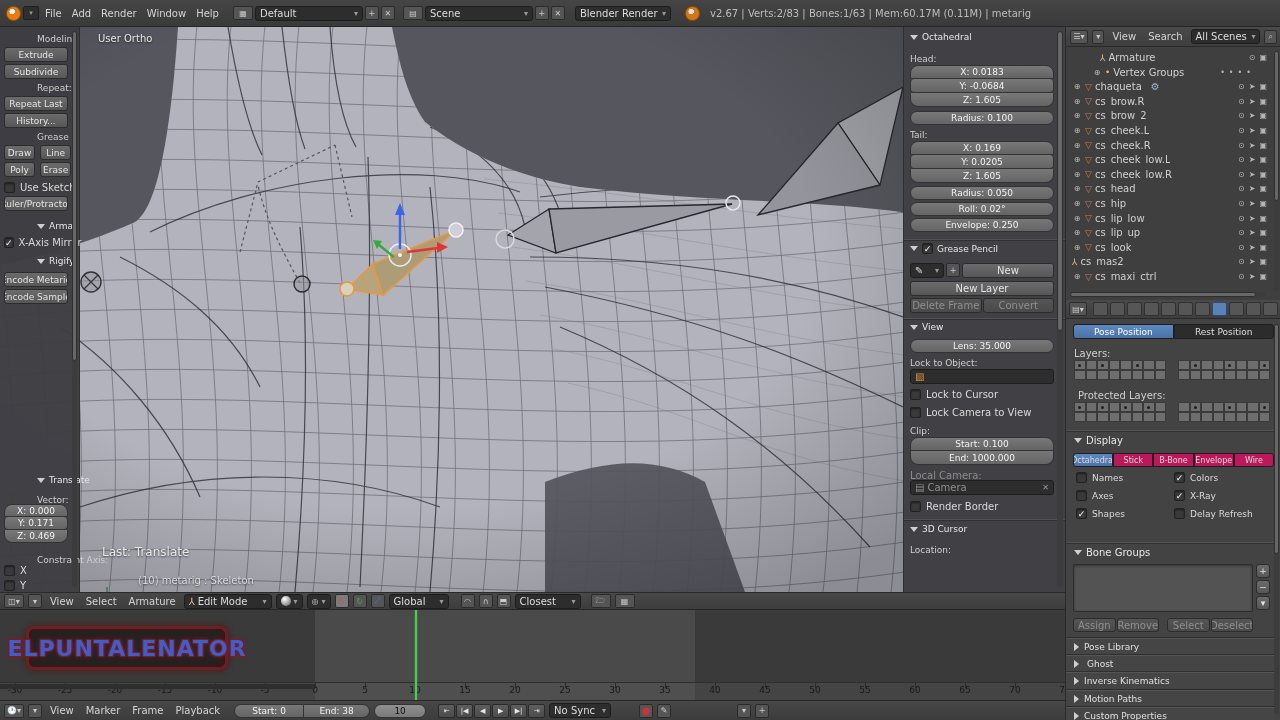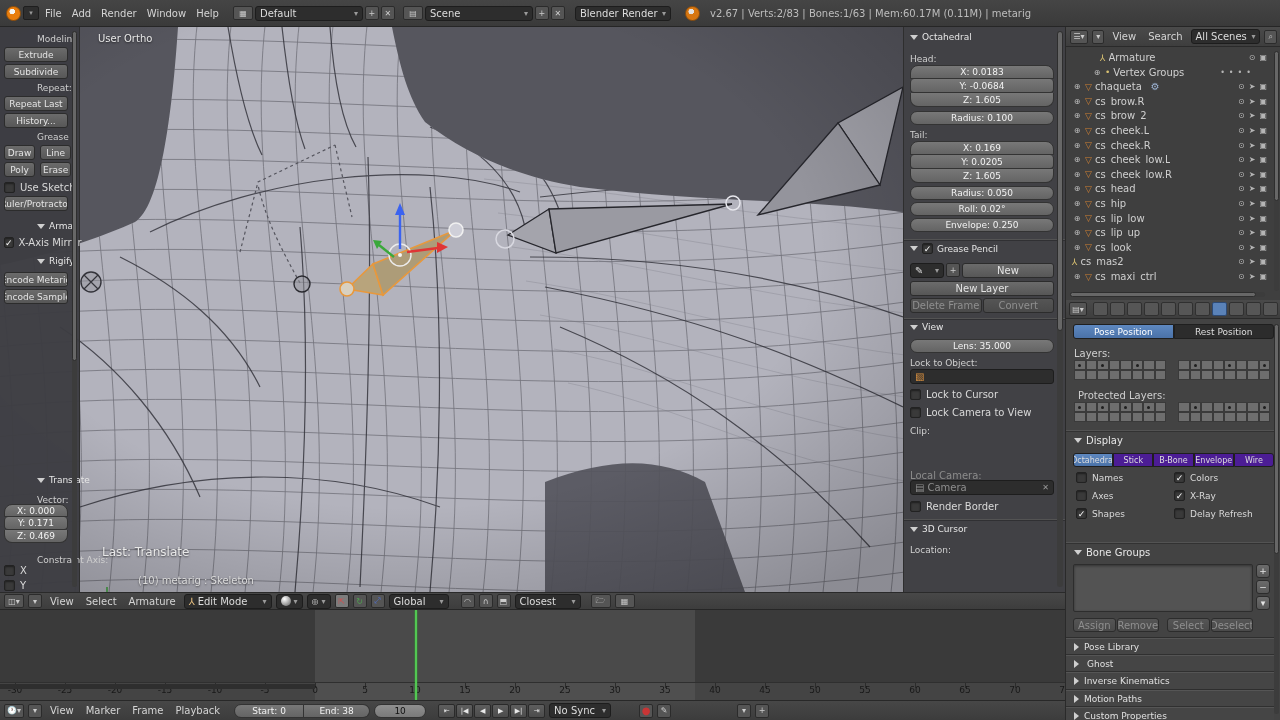--- a/index.html
+++ b/index.html
@@ -112,21 +112,21 @@
   .picon.active { background:#5a82b8; border-color:#2d4a75; }
   .toggle2 { display:flex; position:absolute; left:7px; width:201px; height:15px; }
   .toggle2 .t { flex:1; display:flex; align-items:center; justify-content:center; font-size:9px; border:1px solid #1f1f1f; background:#2c2c2c; color:#ddd; }
   .toggle2 .t.on { background:linear-gradient(#5e88c0,#4a72a8); color:#fff; }
   .toggle2 .t:first-child { border-radius:3px 0 0 3px; }
   .toggle2 .t:last-child { border-radius:0 3px 3px 0; }
   .lgrid { position:absolute; display:grid; grid-template-columns:repeat(8,1fr); grid-template-rows:10px 10px; width:92px; }
   .lcell { background:#6e6e6e; border:1px solid #3a3a3a; position:relative; }
   .lcell .d { position:absolute; left:50%; top:50%; width:3px; height:3px; margin:-1.5px; border-radius:50%; background:#1e1e1e; }
   .modeseg { position:absolute; left:7px; width:201px; height:14px; display:flex; }
-  .modeseg .t { flex:1; display:flex; align-items:center; justify-content:center; font-size:8px; border:1px solid #1f1f1f; background:#4c1d95; color:#ddd; overflow:hidden; }
+  .modeseg .t { flex:1; display:flex; align-items:center; justify-content:center; font-size:8px; border:1px solid #1f1f1f; background:#be185d; color:#ddd; overflow:hidden; }
   .modeseg .t.on { background:linear-gradient(#5e88c0,#4a72a8); }
   .modeseg .t:first-child { border-radius:3px 0 0 3px; }
   .modeseg .t:last-child { border-radius:0 3px 3px 0; }
   #props .chk { font-size:9px; position:absolute; }
   .collpanel { position:absolute; left:0; width:208px; height:17px; border-top:1px solid #555; box-shadow:0 -1px 0 rgba(0,0,0,.3);
                display:flex; align-items:center; gap:5px; padding-left:8px; color:#e0e0e0; font-size:9px; background:#454545; }
   #bg-list { position:absolute; left:7px; width:180px; height:48px; background:#535353; border:1px solid #2d2d2d; border-radius:2px; box-shadow:inset 0 1px 3px rgba(0,0,0,.4); }
   .mini { width:14px; height:14px; font-size:9px; }
   #props-vsb { position:absolute; right:2px; top:24px; width:5px; height:390px; }
   #props-vst { position:absolute; right:2px; top:24px; width:5px; height:230px; }
@@ -424,20 +424,24 @@
     </div>
     <div class="chk inner" style="top:362px">
       <div class="chkbox"></div>
         <span>Lock to Cursor</span>
     </div>
     <div class="chk inner" style="top:380px">
       <div class="chkbox"></div>
         <span>Lock Camera to View</span>
     </div>
     <div class="label inner" style="top:399px">Clip:</div>
+    <div class="fieldgroup inner" style="top:410px">
+      <div class="field">Start: 0.100</div>
+      <div class="field">End: 1000.000</div>
+    </div>
     <div class="dimlbl inner" style="top:443px">Local Camera:</div>
     <div class="dd inner" style="top:453px;height:15px;color:#8f8f8f">
       <span>▤</span>
         <span>Camera</span>
         <span class="caret">✕</span>
     </div>
     <div class="chk inner" style="top:474px">
       <div class="chkbox"></div>
         <span>Render Border</span>
     </div>
@@ -541,20 +545,23 @@
       <div class="tickline" style="left: 915px;"></div>
       <div class="tick" style="left: 915px;">60</div>
       <div class="tickline" style="left: 965px;"></div>
       <div class="tick" style="left: 965px;">65</div>
       <div class="tickline" style="left: 1015px;"></div>
       <div class="tick" style="left: 1015px;">70</div>
       <div class="tick" style="left: 1065px;">75</div>
     </div>
   <div id="tl-cachebar"></div>
   <div id="playhead" style="left:415px"></div>
+  <div id="logo">
+      <span>ELPUNTALENATOR</span>
+    </div>
 </div>
 
 <div id="tl-header" class="abs">
   <div class="hicon">🕐<span>▾</span></div>
   <div class="hicon small">
       <span>▾</span>
     </div>
   <span class="menu-label">View</span>
   <span class="menu-label">Marker</span>
   <span class="menu-label">Frame</span>

